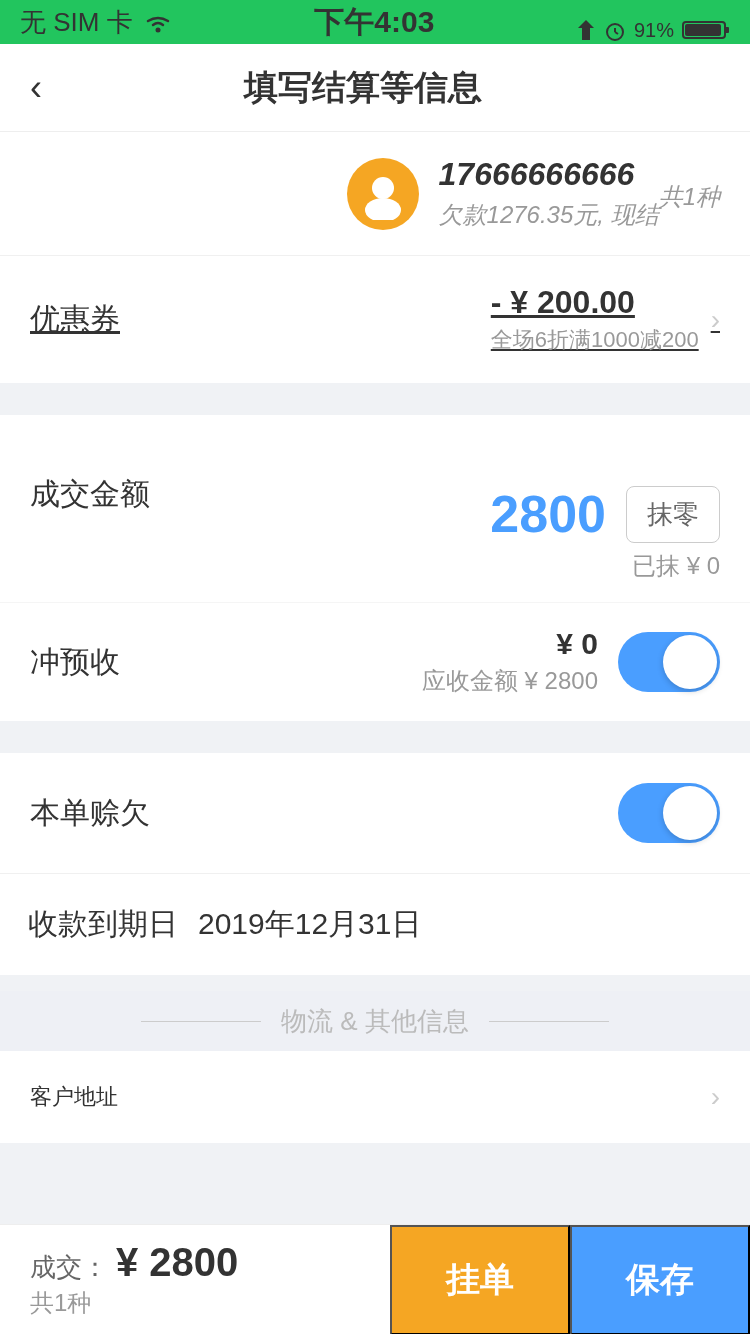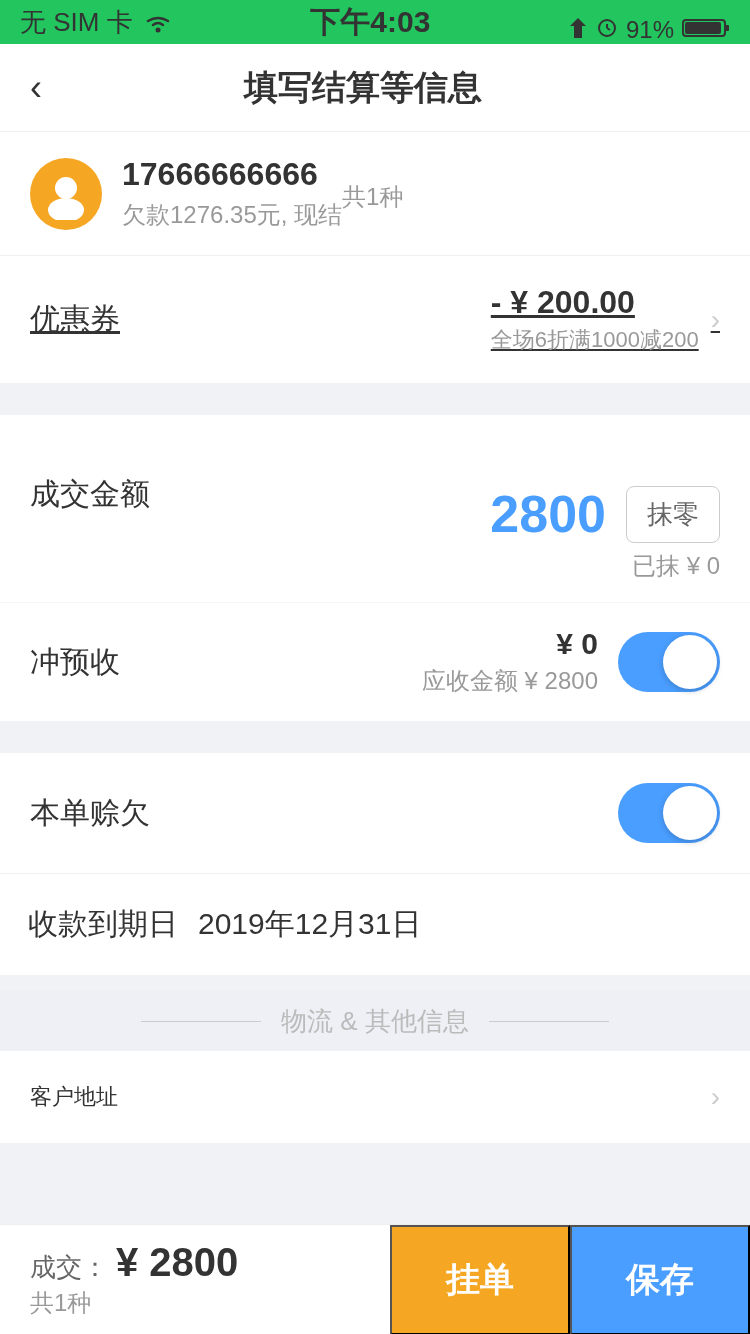--- a/index.html
+++ b/index.html
@@ -19,21 +19,21 @@
       background: #22c55e;
       display: flex;
       align-items: center;
       justify-content: space-between;
       padding: 0 20px;
       font-size: 26px;
       font-weight: 500;
     }
     .status-left { display: flex; align-items: center; gap: 10px; }
     .status-center { font-size: 30px; font-weight: 600; }
-    .status-right { display: flex; align-items: flex-start; gap: 8px; font-size: 24px; margin-top: 16px; }
+    .status-right { display: flex; align-items: flex-end; gap: 8px; font-size: 20px; margin-top: 16px; }
 
     
     .nav-bar {
       height: 88px;
       background: #fff;
       display: flex;
       align-items: center;
       padding: 0 30px;
       border-bottom: 1px solid #eee;
     }
@@ -55,21 +55,22 @@
 
     
     .section-white {
       background: #fff;
       margin-bottom: 16px;
     }
     .customer-row {
       display: flex;
       align-items: center;
       padding: 24px 30px;
-      justify-content: flex-start;
+      justify-content: flex-end;
+      font-style: italic;
     }
     .customer-left {
       display: flex;
       align-items: center;
       gap: 20px;
     }
     .avatar {
       width: 72px;
       height: 72px;
       border-radius: 50%;

